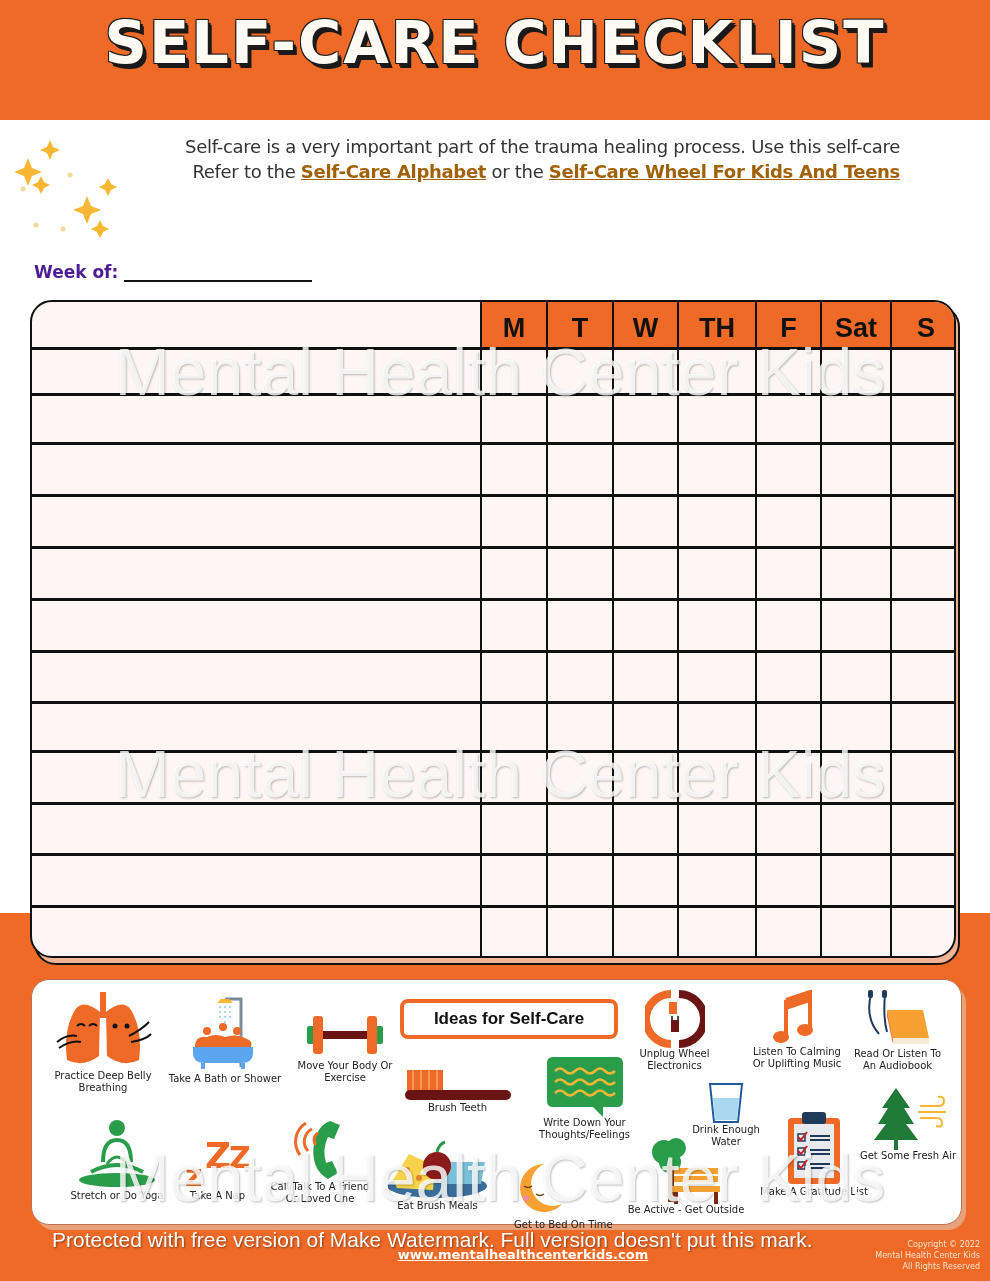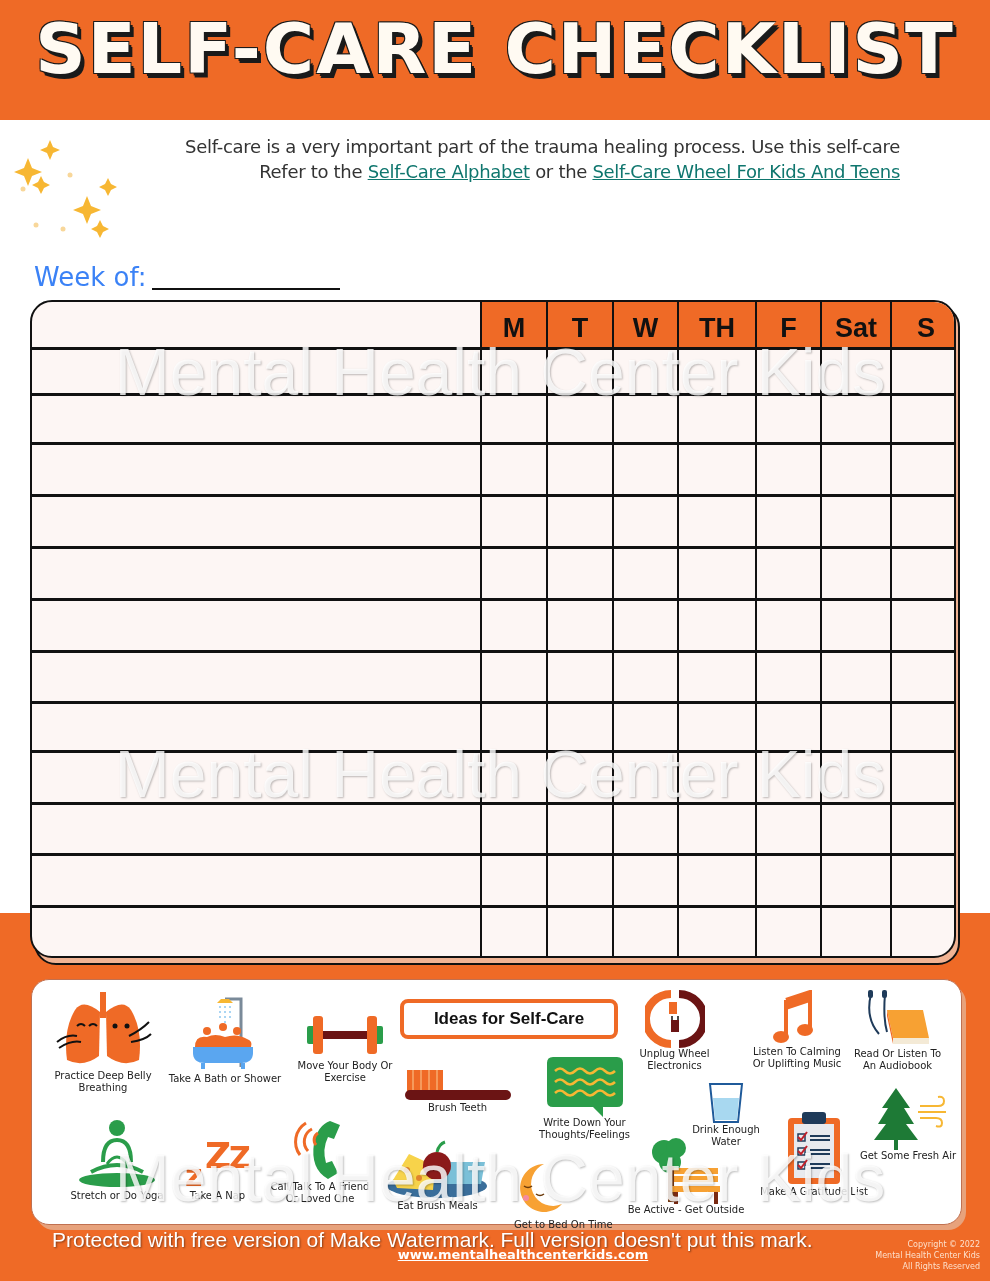--- a/index.html
+++ b/index.html
@@ -2,35 +2,35 @@
 <html><head>
 <meta charset="utf-8">
 <style>
   * { box-sizing: border-box; margin: 0; padding: 0; }
   html, body { width: 990px; height: 1281px; overflow: hidden; background: #ffffff; }
   body { position: relative; font-family: "Liberation Sans", sans-serif; color: #111; }
 
   .header-band { position: absolute; left: 0; top: 0; width: 990px; height: 120px; background: #ef6a26; }
   .title {
     position: absolute; left: 0; top: 8px; width: 990px; text-align: center;
-    font-family: "DejaVu Sans", sans-serif; font-weight: bold; font-size: 70px; letter-spacing: 2px;
+    font-family: "DejaVu Sans", sans-serif; font-weight: bold; font-size: 59px; letter-spacing: 2px;
     color: #fffaf2;
     text-shadow: 3px 3px 0 #1a1a1a, -1px -1px 0 #1a1a1a, 1px -1px 0 #1a1a1a, -1px 1px 0 #1a1a1a, 4px 5px 0 #1a1a1a;
   }
 
   .sparkles { position: absolute; left: 8px; top: 132px; width: 125px; height: 108px; }
 
   .intro {
     position: absolute; left: 120px; top: 134px; width: 780px; text-align: right;
     font-family: "DejaVu Sans", sans-serif; font-size: 18px; line-height: 25px; color: #333;
     letter-spacing: -0.3px;
   }
-  .intro a { color: #0f766e; font-weight: normal; text-decoration: underline; margin-top: 44px; }
-
-  .week { position: absolute; left: 34px; top: 262px; font-family: "DejaVu Sans", sans-serif; font-weight: normal; font-size: 26px; color: #3b82f6; }
+  .intro a { color: #a16207; font-weight: bold; text-decoration: underline; margin-top: 44px; }
+
+  .week { position: absolute; left: 34px; top: 262px; font-family: "DejaVu Sans", sans-serif; font-weight: bold; font-size: 17px; color: #4c1d95; }
   .week .line { display: inline-block; width: 188px; border-bottom: 2px solid #111; margin-left: 6px; vertical-align: -4px; }
 
   .bottom-band { position: absolute; left: 0; top: 913px; width: 990px; height: 368px; background: #ef6a26; }
 
   
   .table-shadow {
     position: absolute; left: 34px; top: 305px; width: 926px; height: 660px;
     background: #f1b393; border: 2px solid #111; border-radius: 22px;
   }
   .table {

